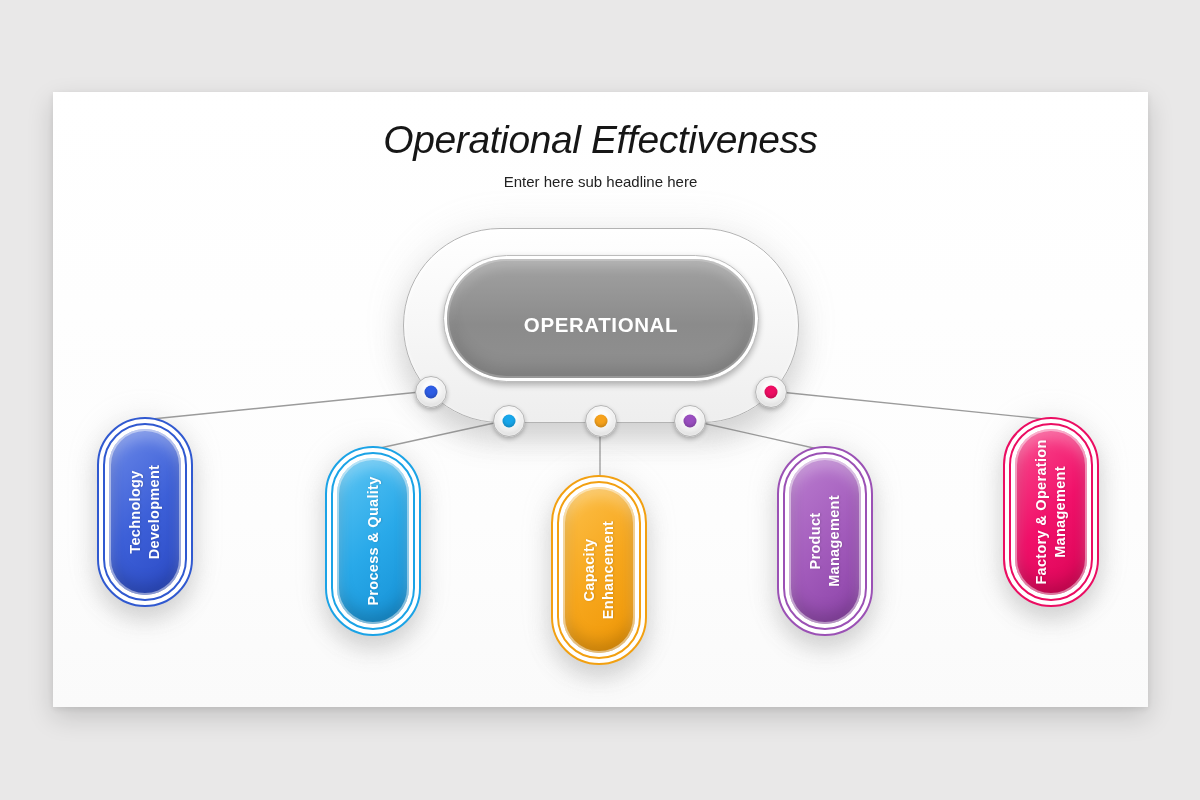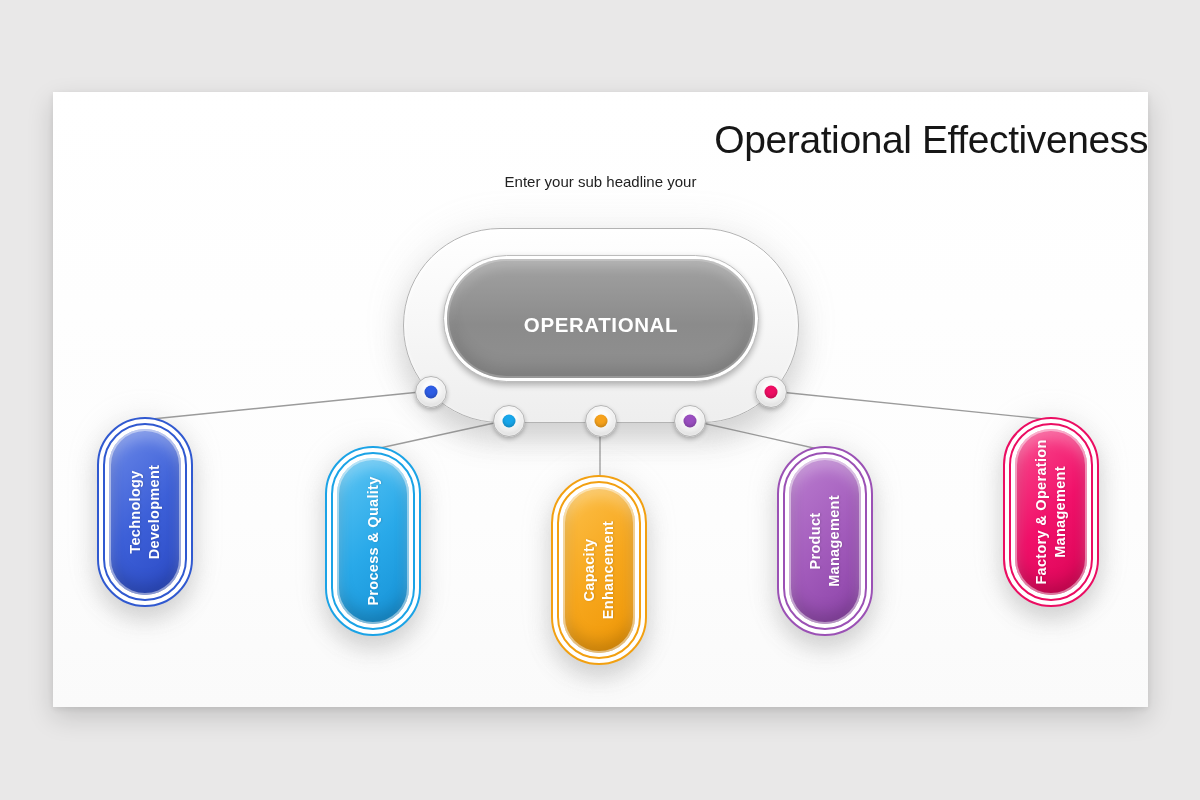--- a/index.html
+++ b/index.html
@@ -8,22 +8,22 @@
     background:#e9e8e8;
     font-family:"Liberation Sans",sans-serif;
     position:relative;overflow:hidden;
   }
   .slide{
     position:absolute;left:53px;top:92px;width:1095px;height:615px;
     background:linear-gradient(180deg,#ffffff 0%,#fdfdfd 70%,#fafafa 100%);
     box-shadow:0 10px 25px rgba(0,0,0,0.16),0 2px 6px rgba(0,0,0,0.08);
   }
   .title{
-    position:absolute;top:26px;left:0;width:100%;text-align:right;
-    font-size:39px;font-weight:500;color:#161616;letter-spacing:-0.4px;
+    position:absolute;top:26px;left:0;width:100%;text-align:center;
+    font-size:39px;font-weight:500;color:#161616;letter-spacing:-0.4px;font-style:italic;
   }
   .subtitle{
     position:absolute;top:81px;left:0;width:100%;text-align:center;
     font-size:15px;font-weight:400;color:#222;
   }
   
   .cap-outer{
     position:absolute;left:350px;top:136px;width:394px;height:193px;
     border-radius:97px;
     background:linear-gradient(180deg,#ffffff 0%,#f6f6f6 55%,#eeeeee 100%);
@@ -90,21 +90,21 @@
   .n-pink  {--c-border:#eb0d62;--c-light:#fa4e90;--c-main:#f1116a;--c-dark:#d90455;}
   .d-blue{background:#2e5de4;} .d-cyan{background:#18a6ea;} .d-orange{background:#f6a21c;}
   .d-purple{background:#9a4fc0;} .d-pink{background:#ee0e63;}
 </style>
 </head>
 <body>
 
 <div class="slide">
 
   <div class="title">Operational Effectiveness</div>
-  <div class="subtitle">Enter your sub headline your</div>
+  <div class="subtitle">Enter here sub headline here</div>
 
   <svg class="wires" viewBox="0 0 1095 615" xmlns="http://www.w3.org/2000/svg">
     <line x1="377" y1="299" x2="99" y2="327"></line>
     <line x1="455" y1="328" x2="327" y2="356"></line>
     <line x1="547" y1="328" x2="547" y2="384"></line>
     <line x1="636" y1="328" x2="765" y2="357"></line>
     <line x1="717" y1="299" x2="991" y2="327"></line>
   </svg>
 
   <div class="cap-outer">

